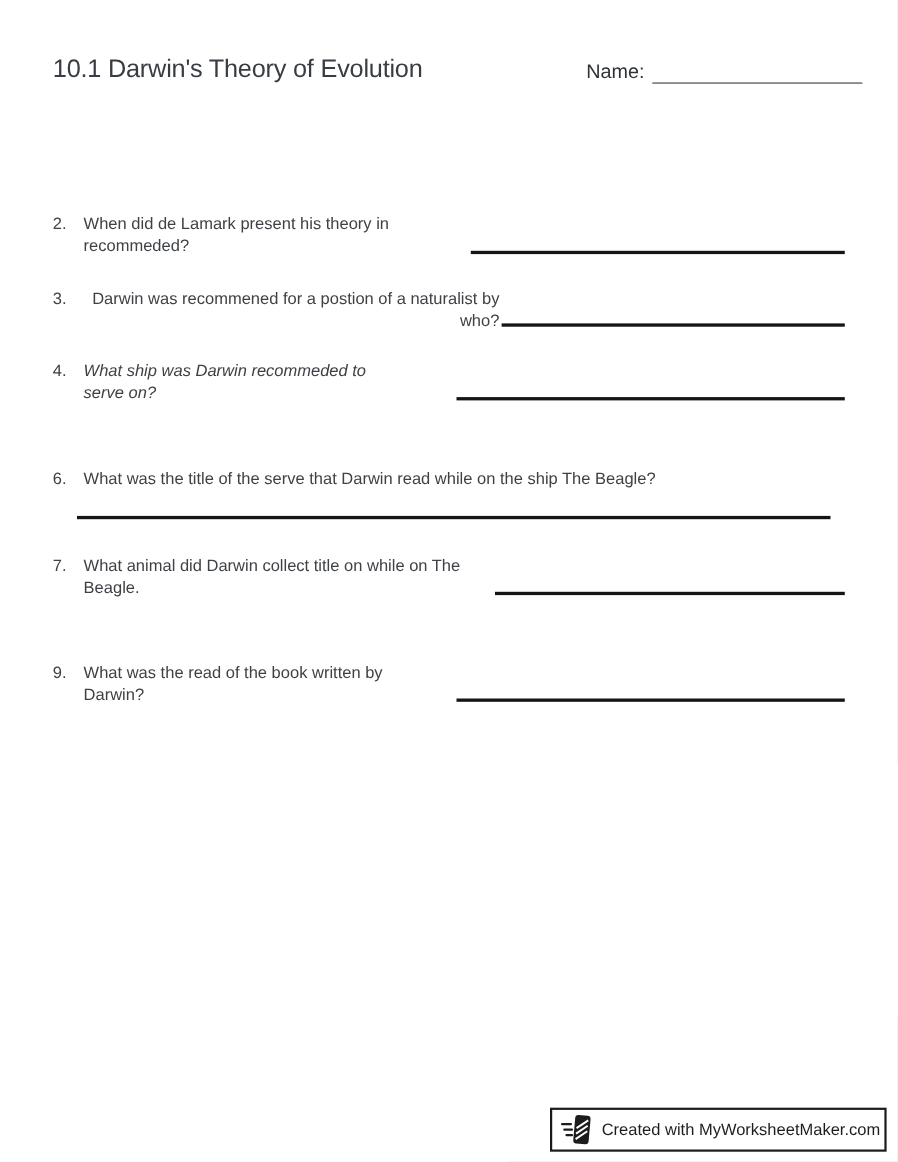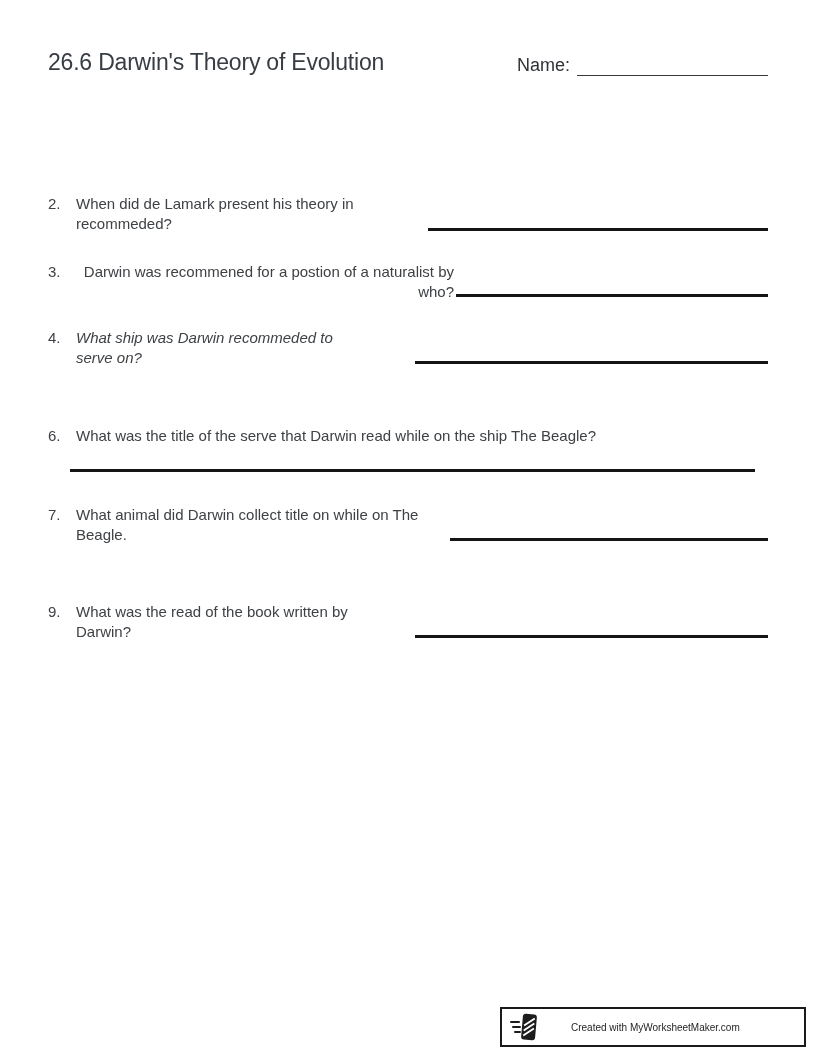--- a/index.html
+++ b/index.html
@@ -22,21 +22,21 @@
     top: 48px;
     font-size: 23px;
     line-height: 28px;
     font-weight: 400;
     letter-spacing: -0.2px;
     color: #383d43;
   }
 
   .field-row {
     position: absolute;
-    right: 48px;
+    right: 32px;
     display: flex;
     align-items: flex-end;
     gap: 7px;
     height: 24px;
   }
   .name-row { top: 52px; }
   .date-row { top: 90px; }
   .field-label {
     font-size: 18px;
     line-height: 22px;
@@ -91,32 +91,31 @@
     height: 40px;
     border: 2px solid #1a1a1a;
     background: #ffffff;
     display: flex;
     align-items: center;
     padding-left: 8px;
     gap: 7px;
   }
   .logo { display: inline-flex; flex: none; }
   .credit-text {
-    font-size: 10px;
+    font-size: 15px;
     color: #1e1e1e;
     white-space: nowrap;
-    margin-left: 24px;
   }
 </style>
 </head>
 <body>
 
 <div class="page">
 
-  <h1 class="title">26.6 Darwin's Theory of Evolution</h1>
+  <h1 class="title">10.1 Darwin's Theory of Evolution</h1>
 
   <div class="field-row name-row">
     <span class="field-label">Name:</span>
     <span class="write-line"></span>
   </div>
 
 
   <div class="question q2">
     <span class="qnum">2.</span>
     <div class="qtext">When did de Lamark present his theory in recommeded?</div>

